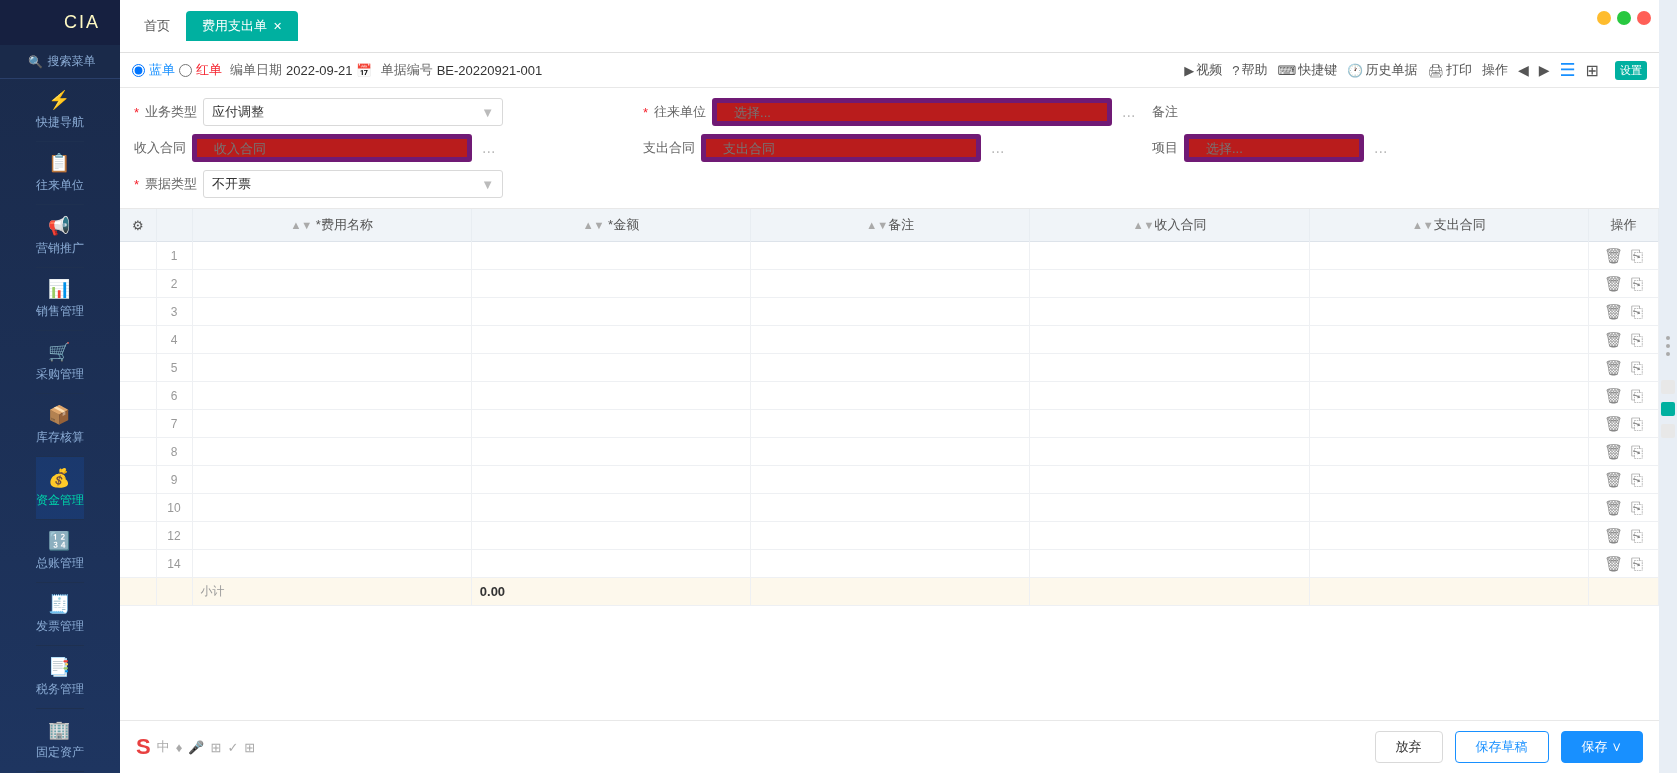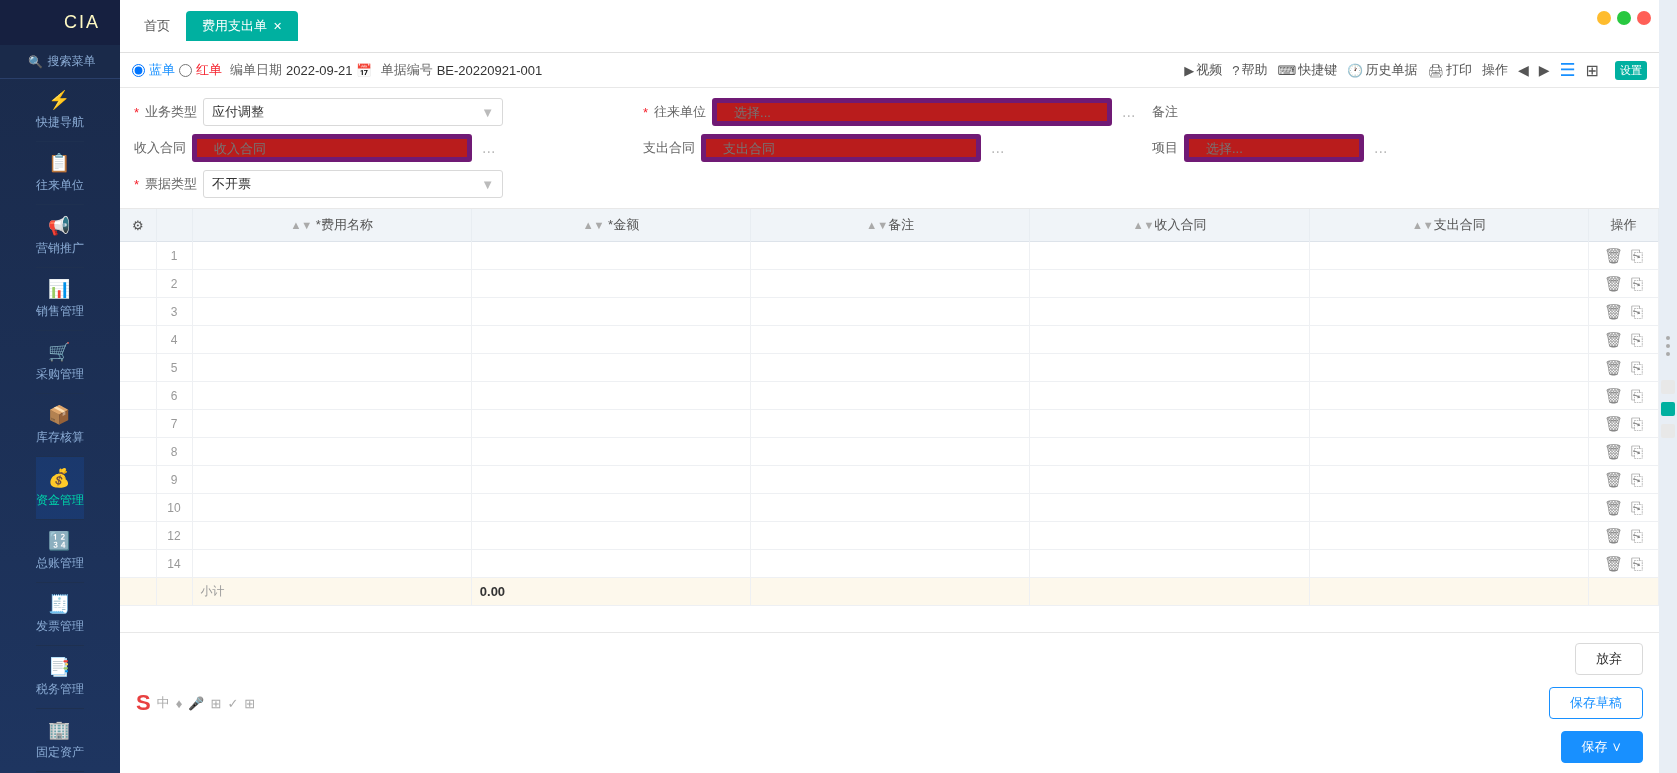--- a/index.html
+++ b/index.html
@@ -254,21 +254,20 @@
     }
     .footer-brand .brand-logo {
       color: #e84040;
       font-size: 22px;
       font-weight: bold;
     }
     .footer-actions {
       display: flex;
       align-items: flex-end;
       gap: 12px;
-      flex-direction: column;
     }
     .btn {
       height: 32px;
       padding: 0 20px;
       border-radius: 4px;
       border: none;
       cursor: pointer;
       font-size: 13px;
     }
     .btn-default {

